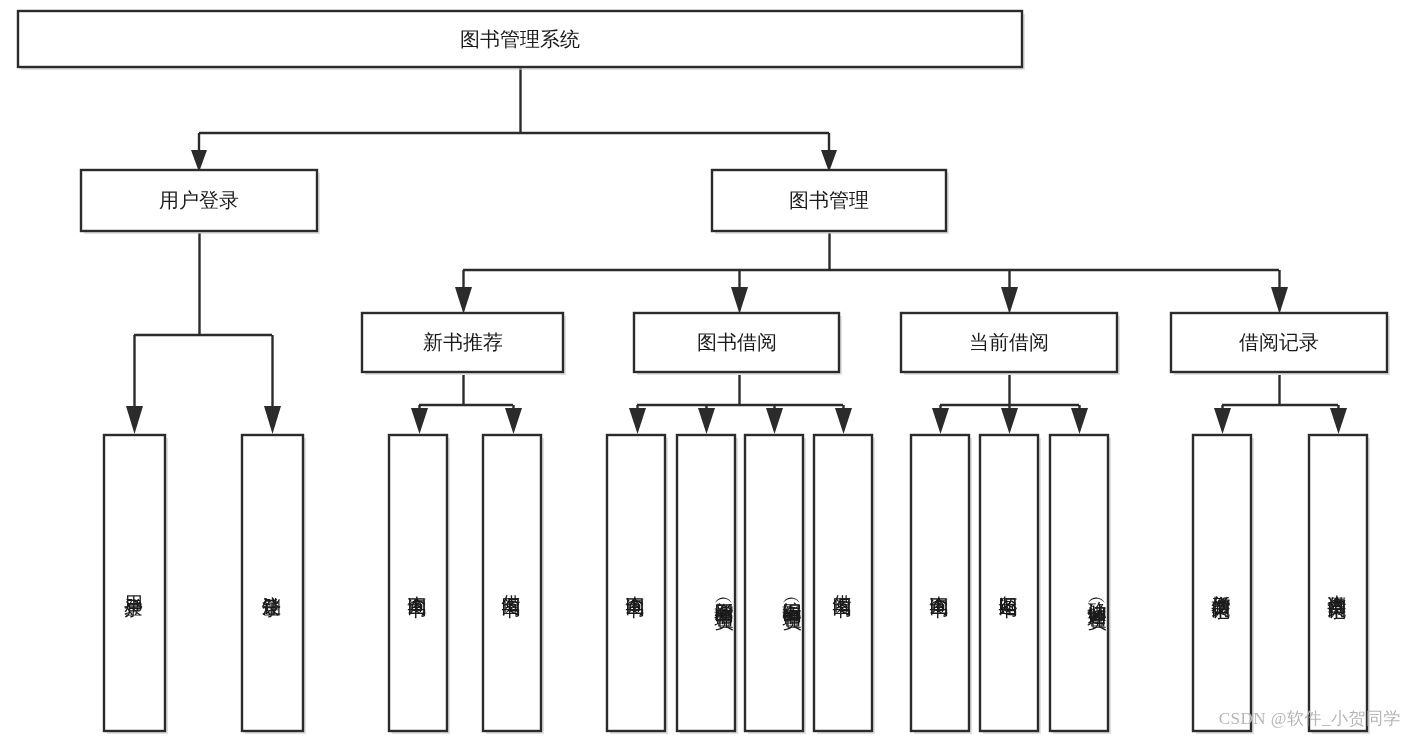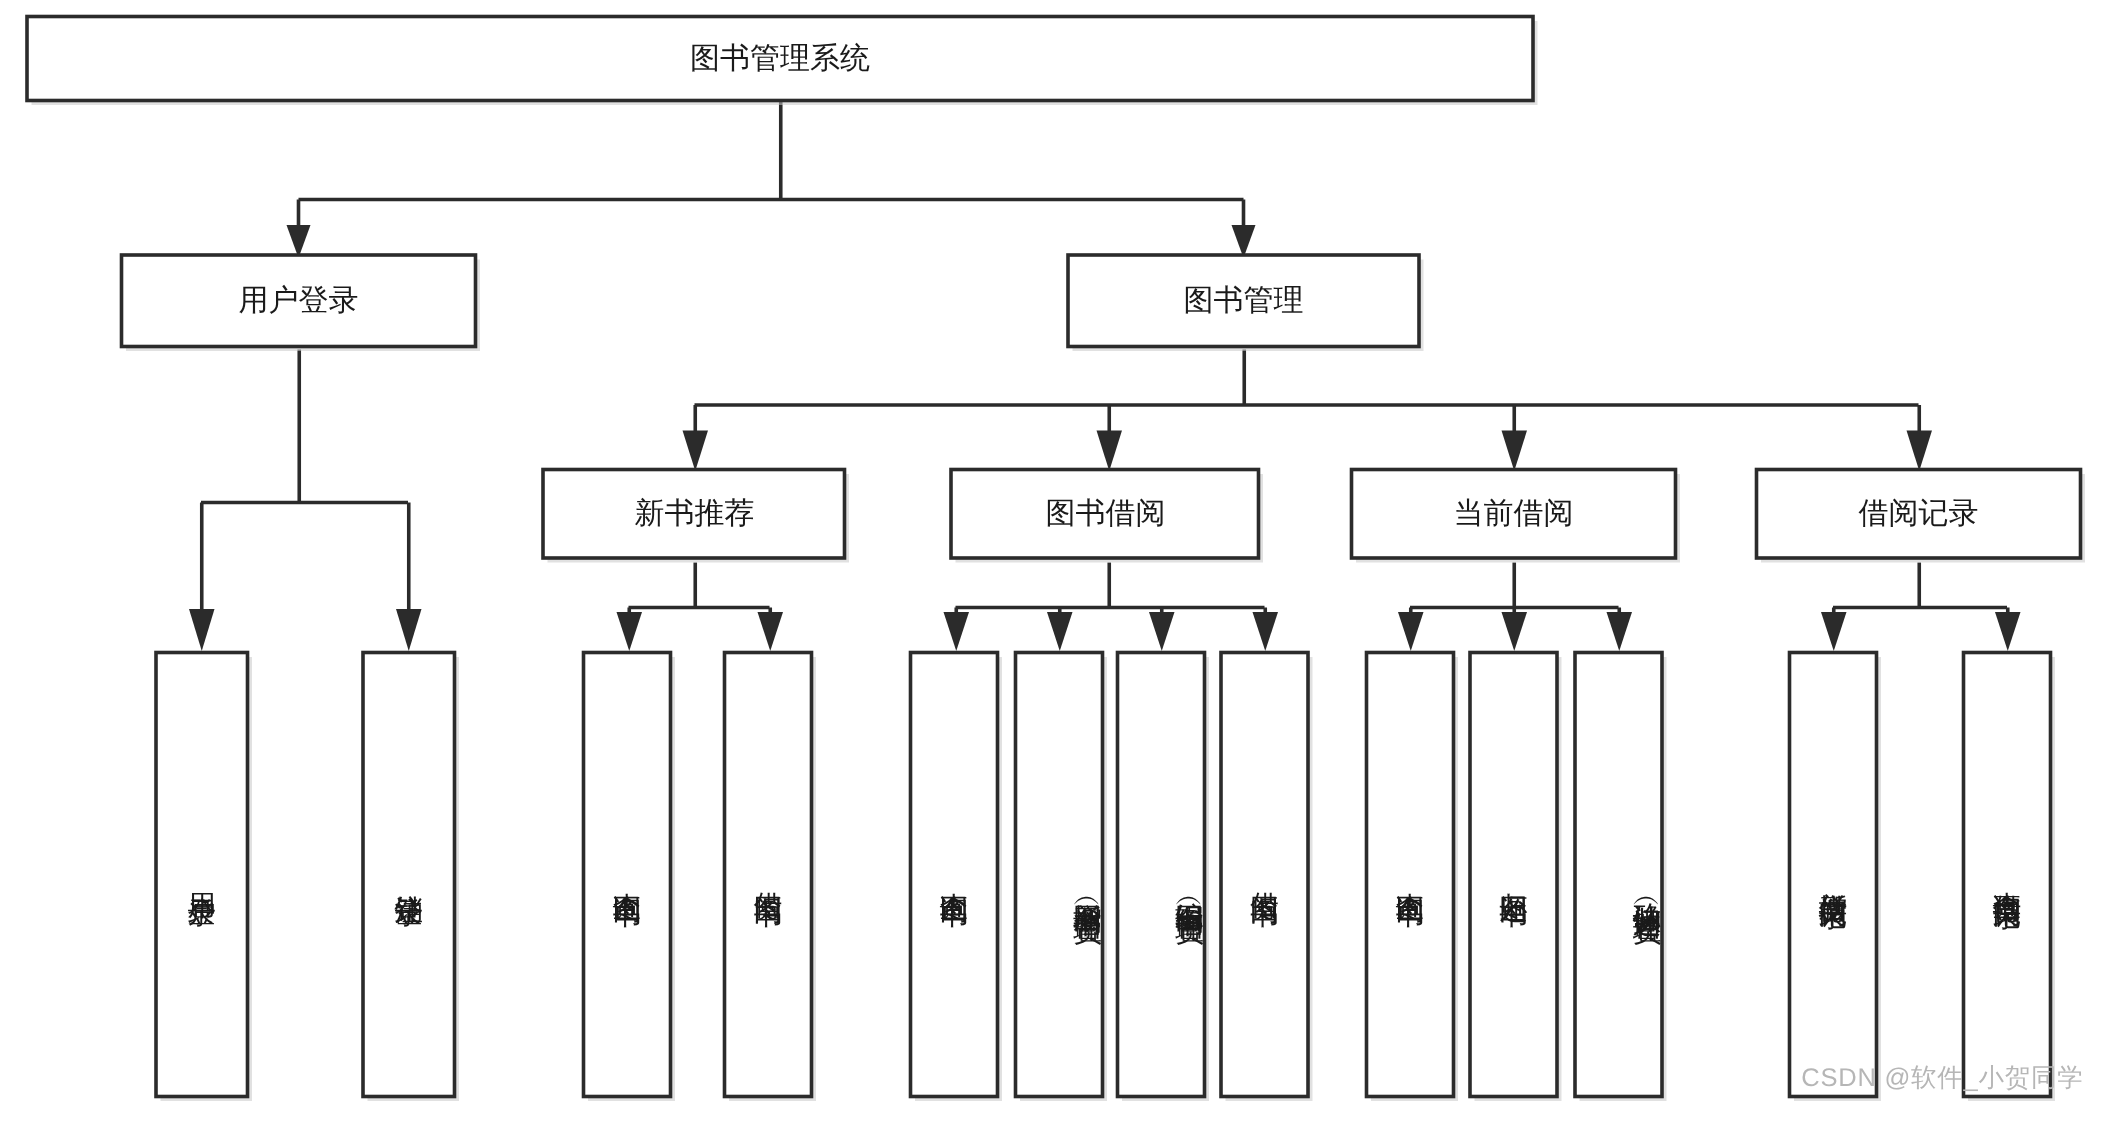--- a/index.html
+++ b/index.html
@@ -64,23 +64,23 @@
     letter-spacing: 1.5px;
     text-align: center;
     display: flex;
     align-items: center;
     justify-content: center;
     pointer-events: none;
     white-space: nowrap;
   }
   .watermark {
     position: absolute;
-    right: 16px;
+    right: 4px;
     bottom: 4px;
-    font-family: Liberation Sans, sans-serif;
+    font-family: Liberation Serif, serif;
     font-size: 17px;
     color: #b6b6b6;
     letter-spacing: 0.5px;
     user-select: none;
   }
 </style>
 </head>
 <body>
 
 <div id="diagram-root">

